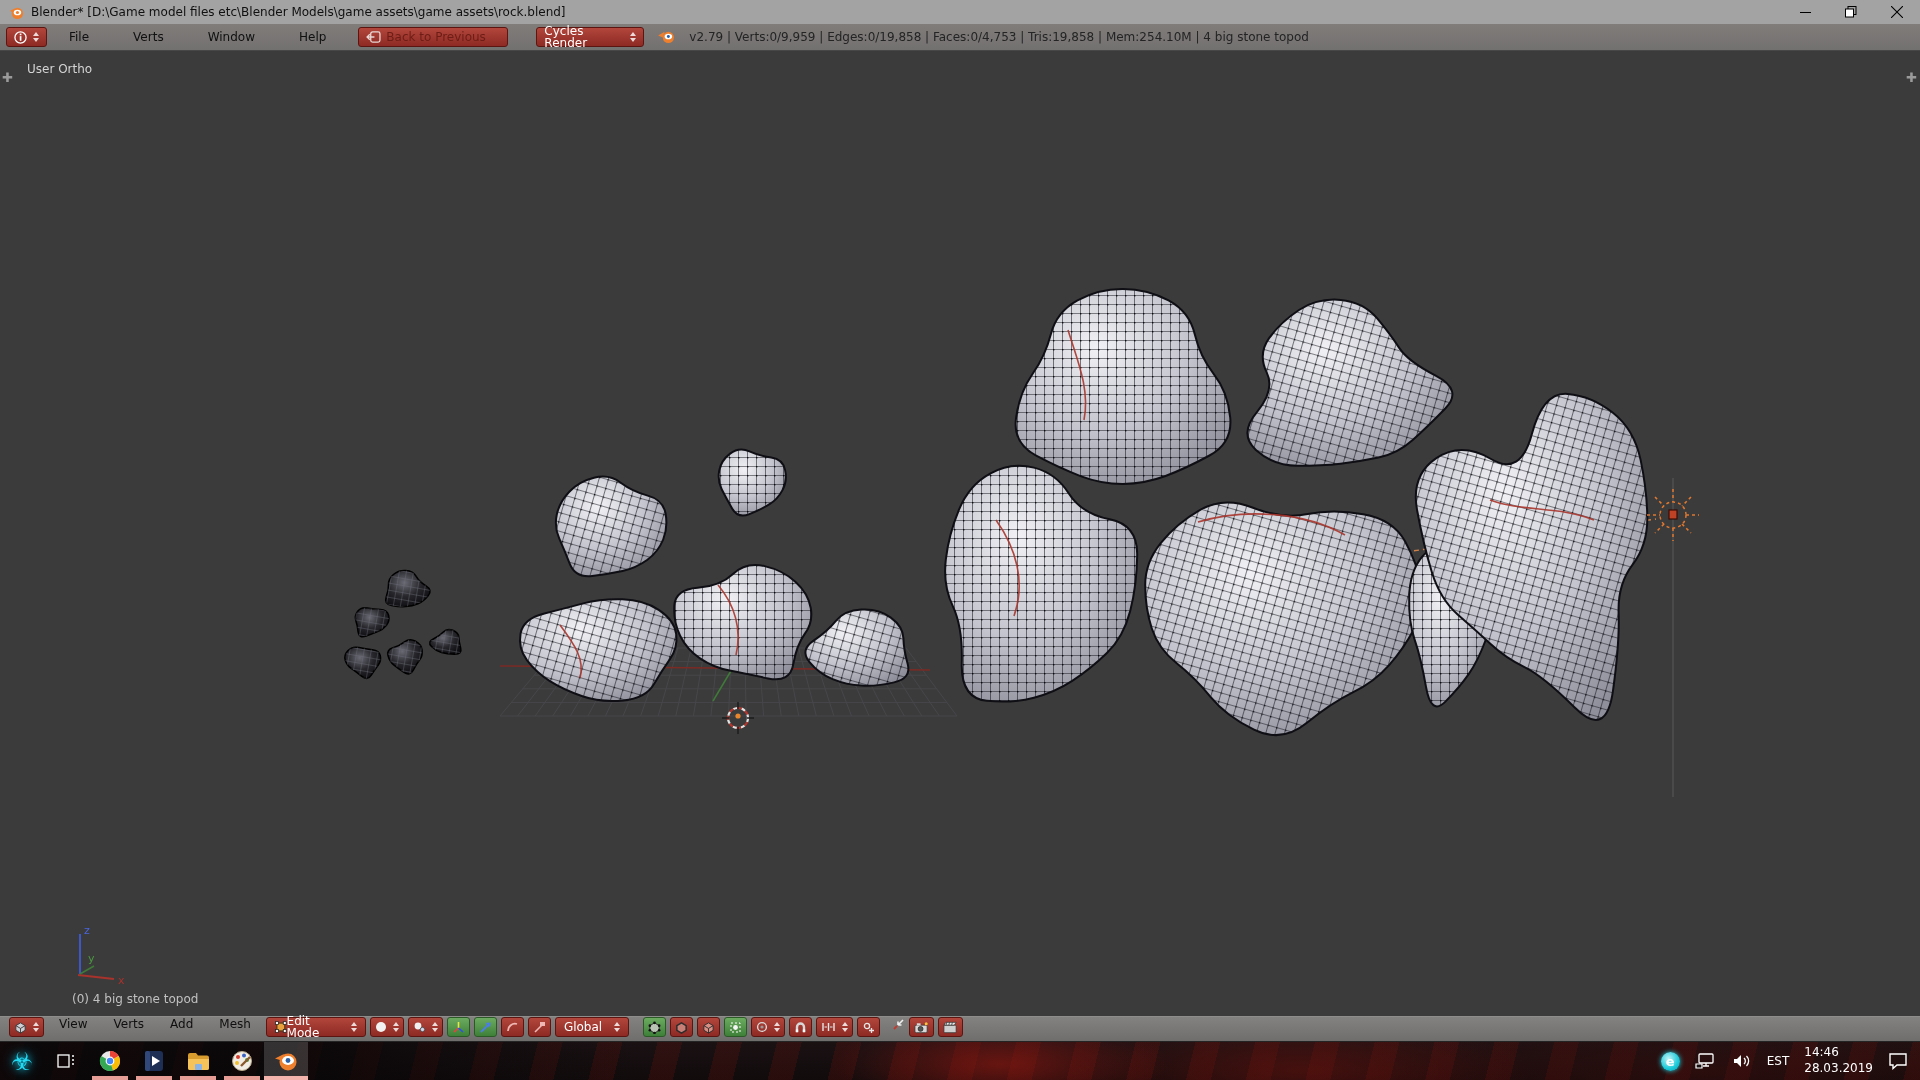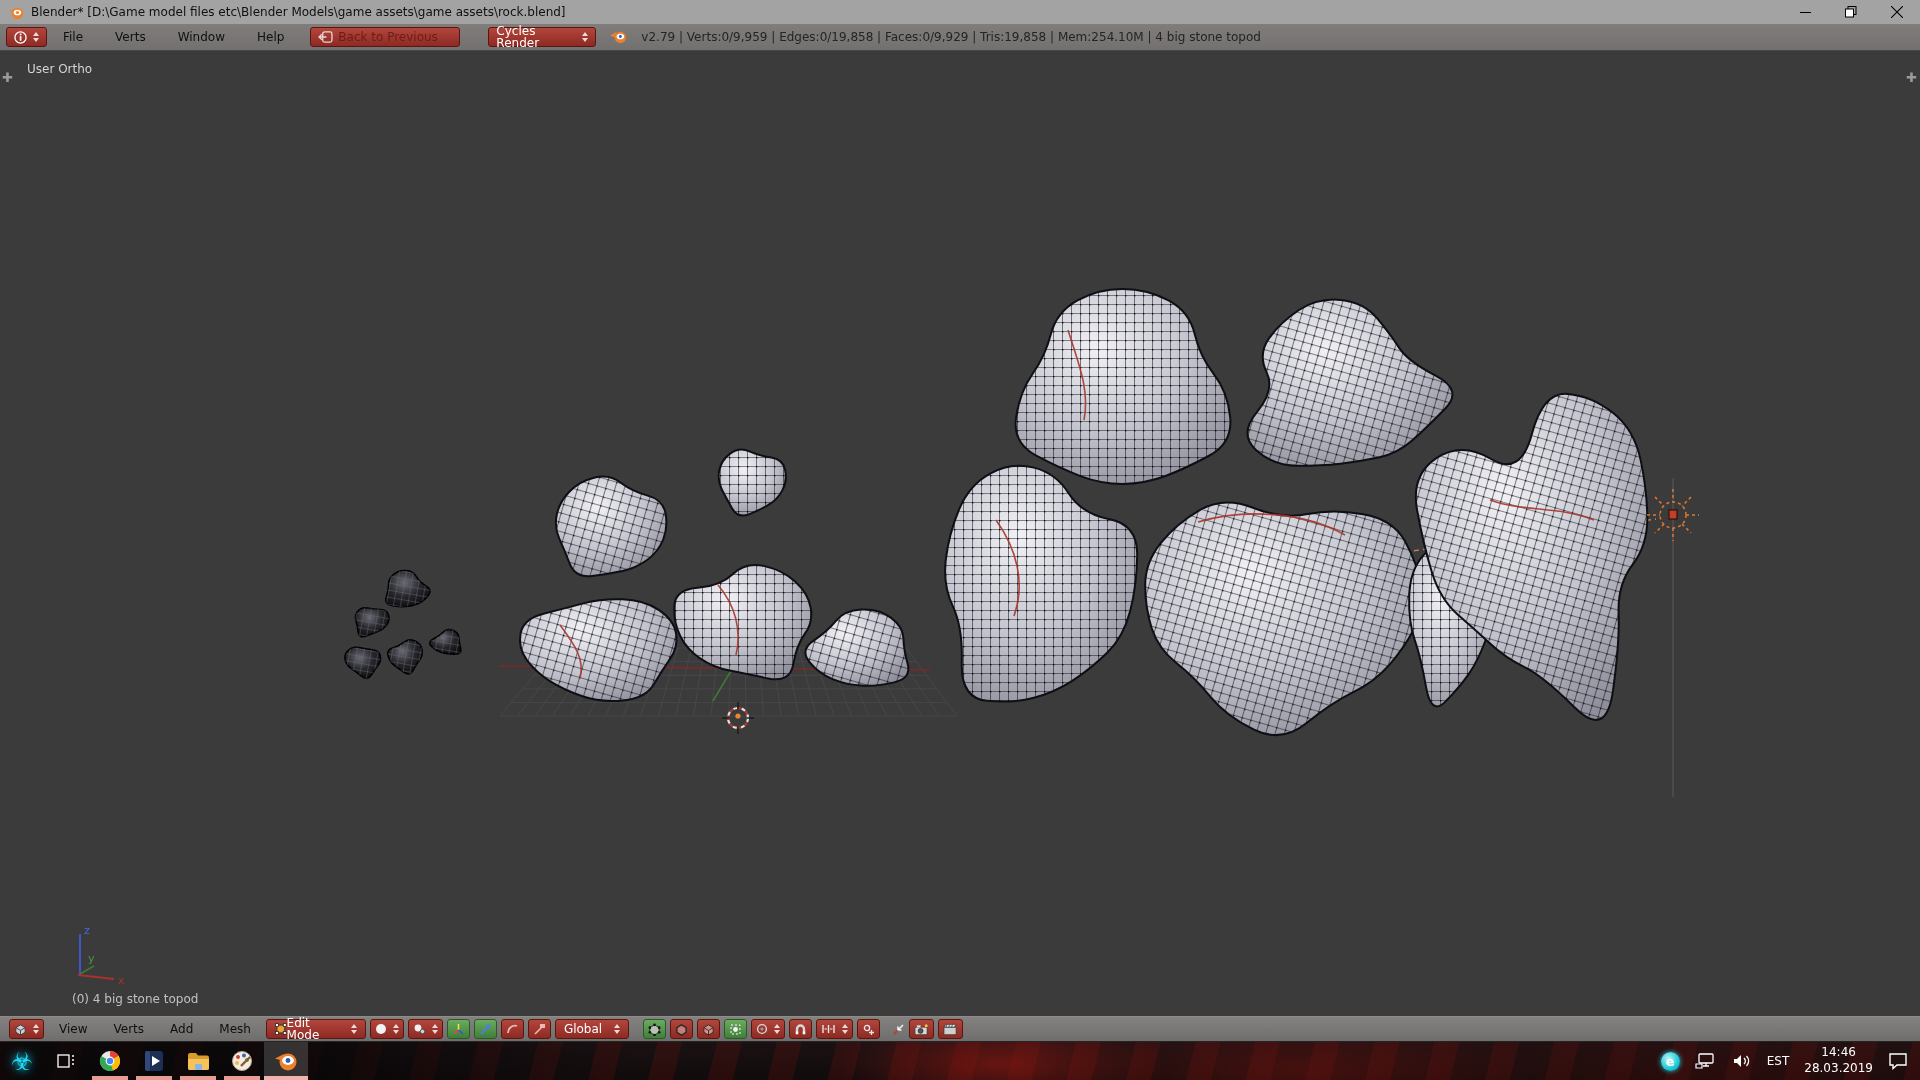--- a/index.html
+++ b/index.html
@@ -5,58 +5,58 @@
 *{box-sizing:border-box;margin:0;padding:0}
 html,body{width:1920px;height:1080px;overflow:hidden}
 body{font-family:"DejaVu Sans","Liberation Sans",sans-serif;background:#3b3b3b;position:relative}
 
 .titlebar{position:absolute;top:0;left:0;right:0;height:24px;background:#a3a3a3;display:flex;align-items:center;font-size:12px;color:#101010;z-index:30}
 .title-ico{margin:0 7px 0 9px;display:flex}
 .win-controls{margin-left:auto;display:flex;height:100%}
 .win-btn{width:46px;height:100%;display:flex;align-items:center;justify-content:center;color:#000}
 
 .menubar{position:absolute;top:24px;left:0;right:0;height:27px;background:linear-gradient(#807d7a,#737070);border-bottom:1px solid #474747;display:flex;align-items:center;font-size:12px;color:#101010;z-index:30;padding-left:6px}
-.menu-item{padding:0 16px;cursor:default}
+.menu-item{padding:0 22px;cursor:default}
 .redbtn{display:inline-flex;align-items:center;height:20px;background:linear-gradient(#b2463c,#8d2a23);border:1px solid #5c1511;border-radius:3px;color:#fff;padding:0 7px;line-height:1}
 .updn{display:inline-flex;flex-direction:column;gap:2px;margin-left:6px}
 .updn i{display:block;width:0;height:0;border-left:3.5px solid transparent;border-right:3.5px solid transparent}
 .updn .u{border-bottom:4px solid #ecdbd8}
 .updn .d{border-top:4px solid #ecdbd8}
 .stats{color:#242424;margin-left:14px;white-space:nowrap}
 .blogo{margin-left:14px;display:flex}
 
 .viewport{position:absolute;top:52px;left:0;right:0;height:964px;background:#3b3b3b;z-index:1}
 .viewport svg.scene{position:absolute;inset:0}
 .vp-label{position:absolute;left:27px;top:10px;font-size:12px;color:#d4d4d4}
 .vp-status{position:absolute;left:72px;bottom:10px;font-size:12px;color:#c0c0c0}
 .corner-plus{position:absolute;font-size:13px;color:#9a9a9a;top:18px}
 .corner-plus.l{left:2px}.corner-plus.r{right:3px}
 .axis-gizmo{position:absolute;left:50px;bottom:28px}
 
-.header3d{position:absolute;top:1016px;left:0;right:0;height:26px;background:linear-gradient(#838280,#706e6c);border-top:1px solid #8f8d8b;border-bottom:1px solid #242424;display:flex;align-items:center;font-size:12px;color:#0f0f0f;z-index:30;padding-left:8px;gap:2px}
+.header3d{position:absolute;top:1016px;left:0;right:0;height:26px;background:linear-gradient(#838280,#706e6c);border-top:1px solid #8f8d8b;border-bottom:1px solid #242424;display:flex;align-items:flex-start;font-size:12px;color:#0f0f0f;z-index:30;padding-left:8px;gap:2px}
 .h-menu{padding:0 12px}
 .hbtn{display:inline-flex;align-items:center;justify-content:center;height:20px;min-width:22px;background:linear-gradient(#b2463c,#8d2a23);border:1px solid #5c1511;border-radius:3px;color:#fff;padding:0 4px;margin:0 1px;line-height:1}
 .hbtn.green{background:linear-gradient(#6cab60,#3f8039);border-color:#2c5a27}
 .hbtn.txt{padding:7px 8px}
 .hgap{width:8px}
 
 .taskbar{position:absolute;top:1042px;left:0;right:0;height:38px;z-index:30;display:flex;align-items:center;
 background:
  radial-gradient(240px 70px at 1000px 22px, rgba(158,26,18,.6), transparent 70%),
  radial-gradient(320px 80px at 1300px 28px, rgba(118,20,14,.5), transparent 72%),
  radial-gradient(520px 90px at 1700px 30px, rgba(70,14,12,.45), transparent 75%),
  repeating-linear-gradient(104deg, rgba(122,18,12,.22) 0 24px, rgba(20,6,5,0) 24px 58px),
  linear-gradient(#1a1113,#110b0c)}
 .taskbar::before{content:"";position:absolute;inset:0;background:linear-gradient(90deg,rgba(8,6,7,.78) 0 300px,rgba(8,6,7,0) 640px);pointer-events:none}
 .app{width:44px;height:38px;display:flex;align-items:center;justify-content:center;position:relative;z-index:2}
 .app.active{background:rgba(255,255,255,.17)}
 .runbar{position:absolute;bottom:0;left:4px;right:4px;height:4px;background:#e59d95}
 .app.active .runbar{left:0;right:0;background:#f1b3ab}
 .tray{margin-left:auto;display:flex;align-items:center;gap:15px;padding-right:12px;color:#fff;font-size:12px;z-index:2}
-.clock{text-align:center;line-height:1.3}
+.clock{text-align:left;line-height:1.3}
 .biohaz{font-size:25px;color:#23d9f2;text-shadow:0 0 7px #17c7e6,0 0 14px #0aa9cc;line-height:1}
 .eset{width:19px;height:19px;border-radius:50%;background:radial-gradient(circle at 40% 35%,#bff4f8,#19c9d8 60%,#0d98ae);color:#fff;font-weight:bold;font-size:13px;display:flex;align-items:center;justify-content:center;box-shadow:0 0 5px #1ad0e0}
 </style>
 </head>
 <body>
 
 <div class="titlebar">
   <span class="title-ico">
     <svg width="15" height="15" viewBox="0 0 16 16">
         <circle cx="9" cy="9" r="6" fill="#ee7f2d"></circle>
@@ -117,21 +117,21 @@
       </span>
   </span>
   <span class="blogo">
     <svg width="17" height="14" viewBox="0 0 18 15">
         <circle cx="11" cy="8" r="6" fill="#ee7f2d"></circle>
         <ellipse cx="11" cy="7" rx="4" ry="3" fill="#fff"></ellipse>
         <circle cx="11" cy="7" r="1.6" fill="#2a5fa5"></circle>
         <path d="M0 6 L7 2 L5 8 Z" fill="#ee7f2d"></path>
       </svg>
   </span>
-  <span class="stats">v2.79 | Verts:0/9,959 | Edges:0/19,858 | Faces:0/9,929 | Tris:19,858 | Mem:254.10M | 4 big stone topod</span>
+  <span class="stats">v2.79 | Verts:0/9,959 | Edges:0/19,858 | Faces:0/4,753 | Tris:19,858 | Mem:254.10M | 4 big stone topod</span>
 </div>
 
 <div class="viewport">
   <svg class="scene" id="scene" width="1920" height="964" viewBox="0 0 1920 964">
     <defs>
       <radialGradient id="shade" cx="38%" cy="30%" r="78%">
         <stop offset="0" stop-color="#f1f1f5"></stop>
           <stop offset="0.55" stop-color="#c3c4cd"></stop>
           <stop offset="1" stop-color="#8e8f9a"></stop>
       </radialGradient>

